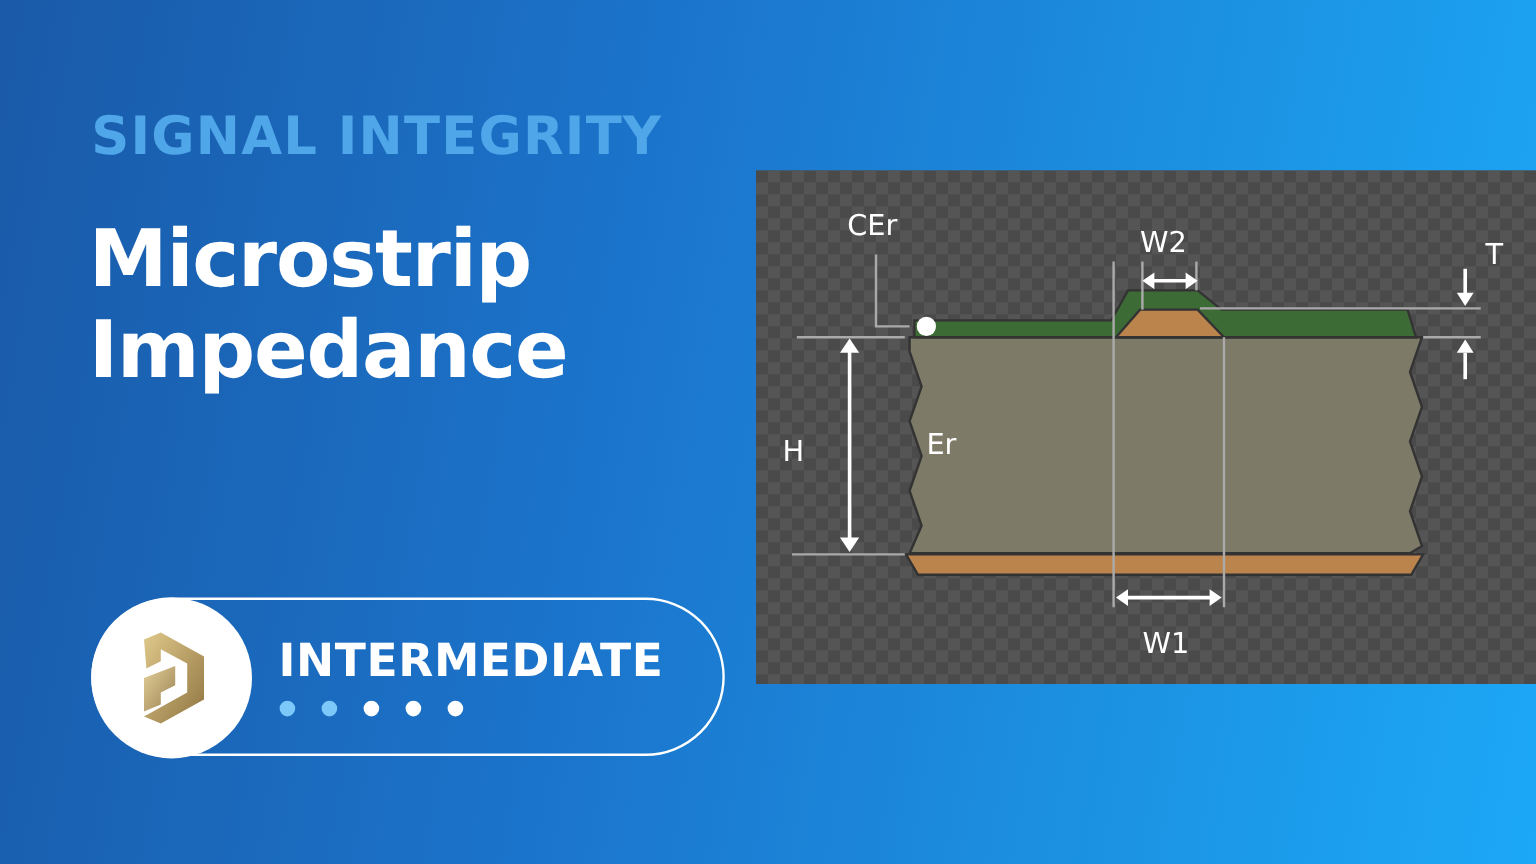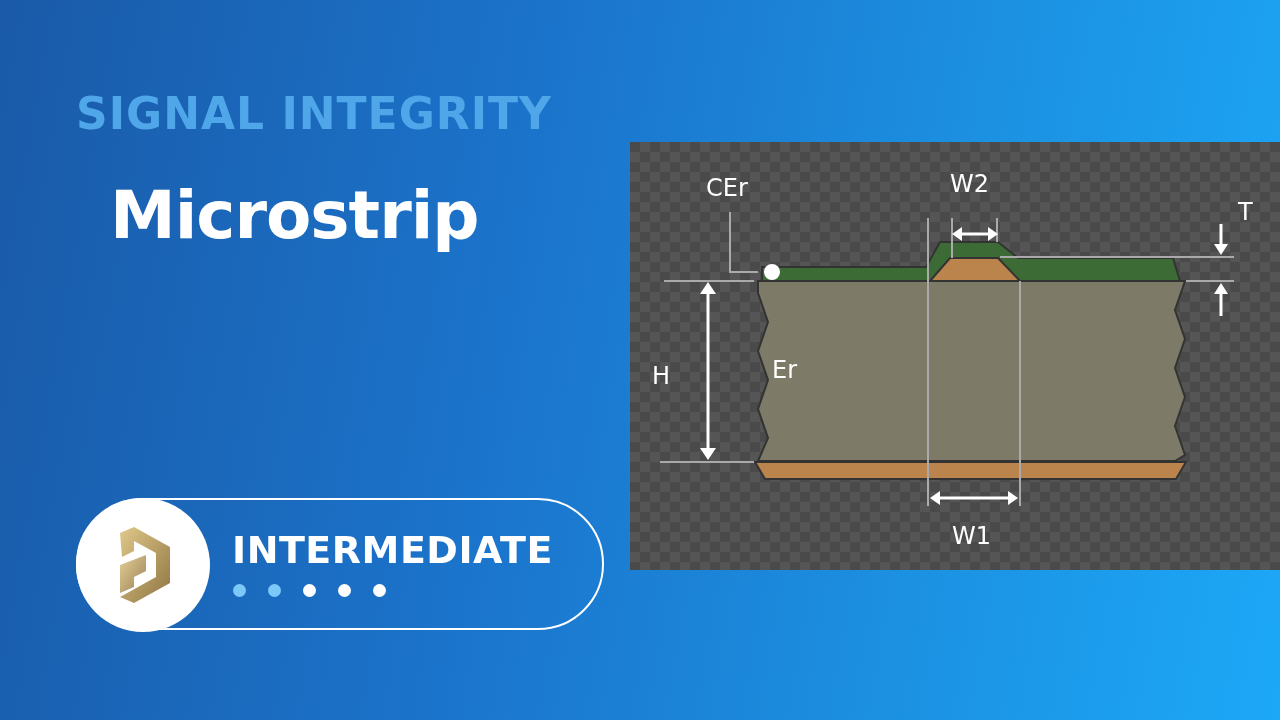--- a/index.html
+++ b/index.html
@@ -1,41 +1,42 @@
 <!DOCTYPE html>
 <html><head>
 <meta charset="utf-8">
 <style>
   html,body{margin:0;padding:0;}
   body{width:1280px;height:720px;overflow:hidden;position:relative;
     background:linear-gradient(100deg,#1a5aa8 0%,#1b74cb 40%,#1c8fe0 70%,#1ca8f7 100%);
     font-family:"Liberation Sans",sans-serif;}
   .subtitle{position:absolute;left:76px;top:88px;font-size:44px;font-weight:700;letter-spacing:1px;color:#4fa6e8;font-family:"DejaVu Sans",sans-serif;}
   .title{position:absolute;left:74px;top:178px;color:#fff;font-weight:700;font-size:66px;line-height:76px;font-family:"DejaVu Sans",sans-serif;letter-spacing:-1px;}
-  .title div{white-space:nowrap;margin-left:36px;}
+  .title div{white-space:nowrap;}
   .pill{position:absolute;left:76px;top:498px;width:528px;height:132px;border:2px solid #fff;border-radius:68px;box-sizing:border-box;}
   .logo-circle{position:absolute;left:76px;top:498px;width:134px;height:134px;border-radius:50%;background:#fff;display:flex;align-items:center;justify-content:center;}
   .level{position:absolute;left:232px;top:528px;color:#fff;font-weight:700;font-size:38px;font-family:"DejaVu Sans",sans-serif;letter-spacing:0.5px;}
   .dots{position:absolute;left:233px;top:584px;display:flex;gap:22px;}
   .dot{width:13px;height:13px;border-radius:50%;background:#fff;}
   .dot.on{background:#7cc8f8;}
   .diagram{position:absolute;left:630px;top:142px;width:782px;height:428px;
     background-color:#4a4a4a;
     background-image:linear-gradient(45deg,#555 25%,transparent 25%,transparent 75%,#555 75%),linear-gradient(45deg,#555 25%,transparent 25%,transparent 75%,#555 75%);
     background-size:20px 20px;background-position:0 0,10px 10px;}
   .diagram svg{position:absolute;left:0;top:0;}
   .lbl{position:absolute;color:#fff;font-family:"DejaVu Sans",sans-serif;font-size:24px;}
 </style>
 </head>
 <body>
 
 <div class="subtitle">SIGNAL INTEGRITY</div>
 
 <div class="title">
   <div>Microstrip</div>
+  <div>Impedance</div>
 </div>
 
 <div class="pill"></div>
 <div class="logo-circle">
   <svg width="70" height="80" viewBox="0 0 70 80">
     <defs>
       <linearGradient id="gold" x1="0" y1="0" x2="1" y2="1">
         <stop offset="0" stop-color="#e0c98c"></stop>
         <stop offset="1" stop-color="#8f7440"></stop>
       </linearGradient>
@@ -86,18 +87,18 @@
       <line x1="308" y1="356" x2="380" y2="356"></line>
       <polygon points="310,349 310,363 300,356" stroke="none"></polygon>
       <polygon points="378,349 378,363 388,356" stroke="none"></polygon>
       <line x1="591" y1="82" x2="591" y2="104"></line>
       <polygon points="584,102 598,102 591,113" stroke="none"></polygon>
       <line x1="591" y1="152" x2="591" y2="174"></line>
       <polygon points="584,152 598,152 591,141" stroke="none"></polygon>
     </g>
   </svg>
   <div class="lbl" style="left:76px;top:32px;">CEr</div>
-  <div class="lbl" style="left:320px;top:28px;">W2</div>
+  <div class="lbl" style="left:320px;top:46px;">W2</div>
   <div class="lbl" style="left:608px;top:56px;">T</div>
   <div class="lbl" style="left:22px;top:220px;">H</div>
   <div class="lbl" style="left:142px;top:214px;">Er</div>
   <div class="lbl" style="left:322px;top:380px;">W1</div>
 </div>
 
 </body></html>

